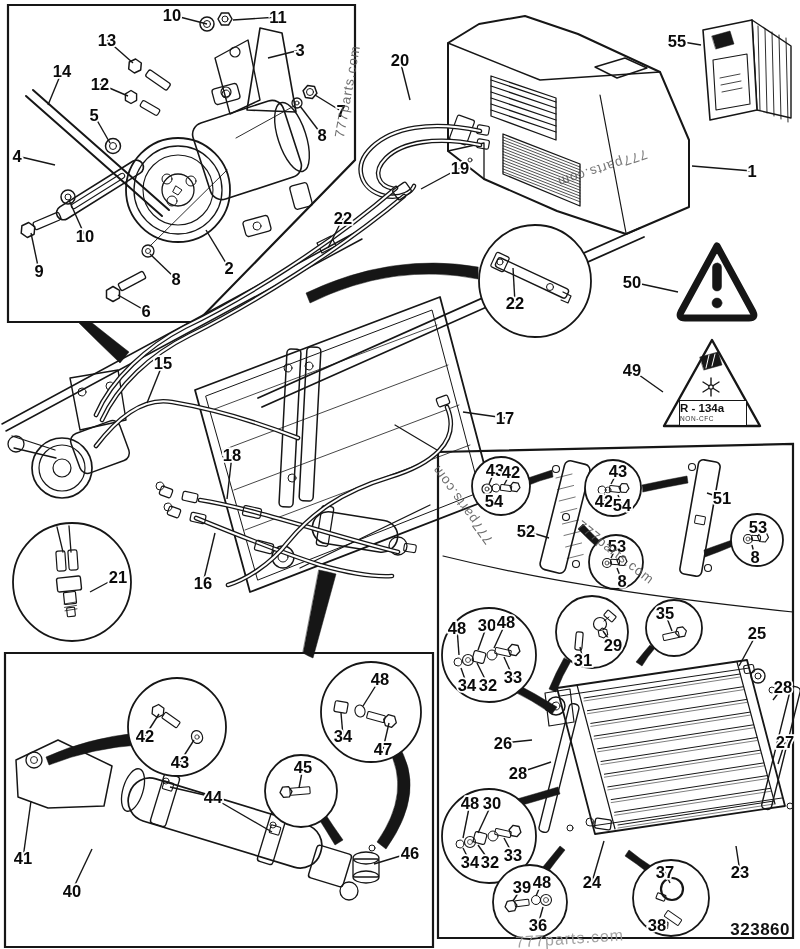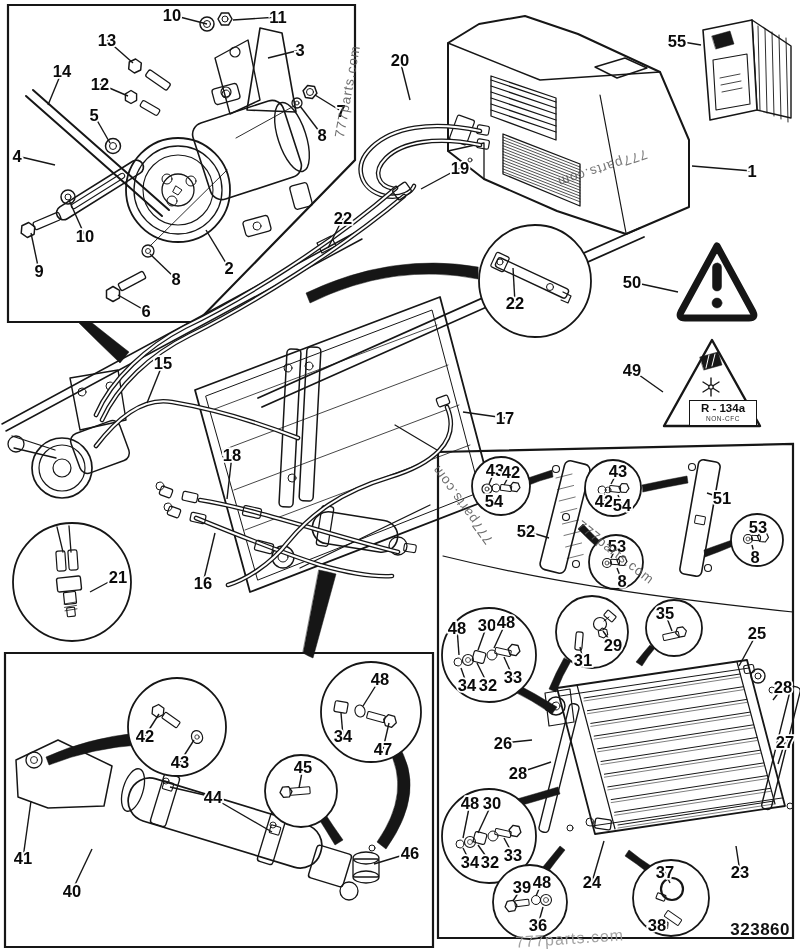--- a/index.html
+++ b/index.html
@@ -1,21 +1,21 @@
 <!DOCTYPE html>
 <html><head>
 <meta charset="utf-8">
 <style>
   html,body{margin:0;padding:0;background:#fff;}
   body{width:800px;height:949px;position:relative;font-family:"Liberation Sans",sans-serif;overflow:hidden;}
   #stage{position:absolute;inset:0;padding-left:41px;}
   svg{position:absolute;left:0;top:0;}
   .overlay{position:absolute;color:#111;}
   #doc-number{left:690px;top:920px;width:100px;text-align:right;font-weight:bold;font-size:17px;letter-spacing:.5px;}
-  #r134a-box{left:679px;top:400px;width:66px;height:24px;border:1.5px solid #161616;text-align:center;background:#fff;margin-left:10px;}
+  #r134a-box{left:679px;top:400px;width:66px;height:24px;border:1.5px solid #161616;text-align:left;background:#fff;}
   #r134a-line1{font-size:11.5px;font-weight:bold;line-height:13px;margin-top:1px;}
   #r134a-line2{font-size:6.5px;letter-spacing:.6px;line-height:7px;color:#333;}
 </style>
 </head>
 <body>
 
 <div id="stage">
   <svg id="art" width="800" height="949" viewBox="0 0 800 949">
       <g>
         <polygon points="8,5 355,5 355,160 197,322 8,322" fill="none" stroke="#161616" stroke-width="2.2" stroke-linejoin="miter"></polygon>

